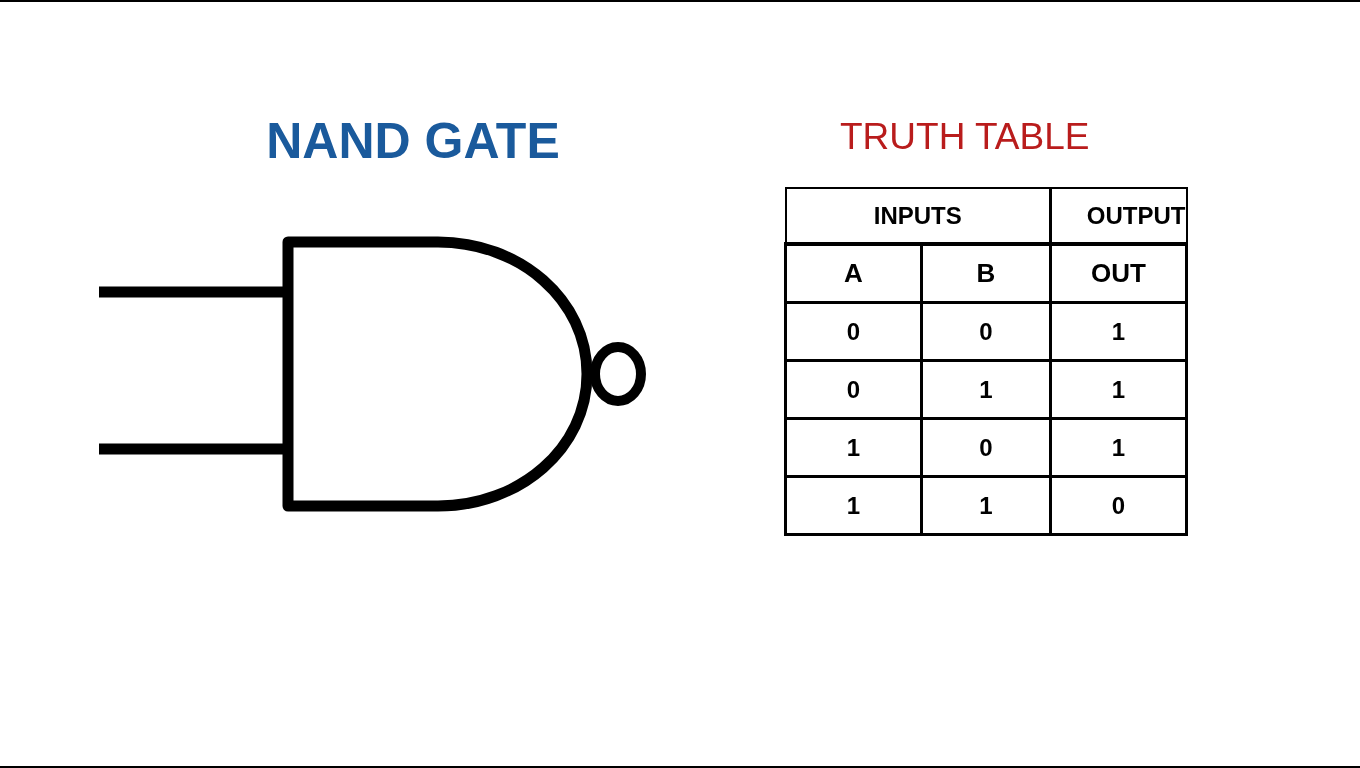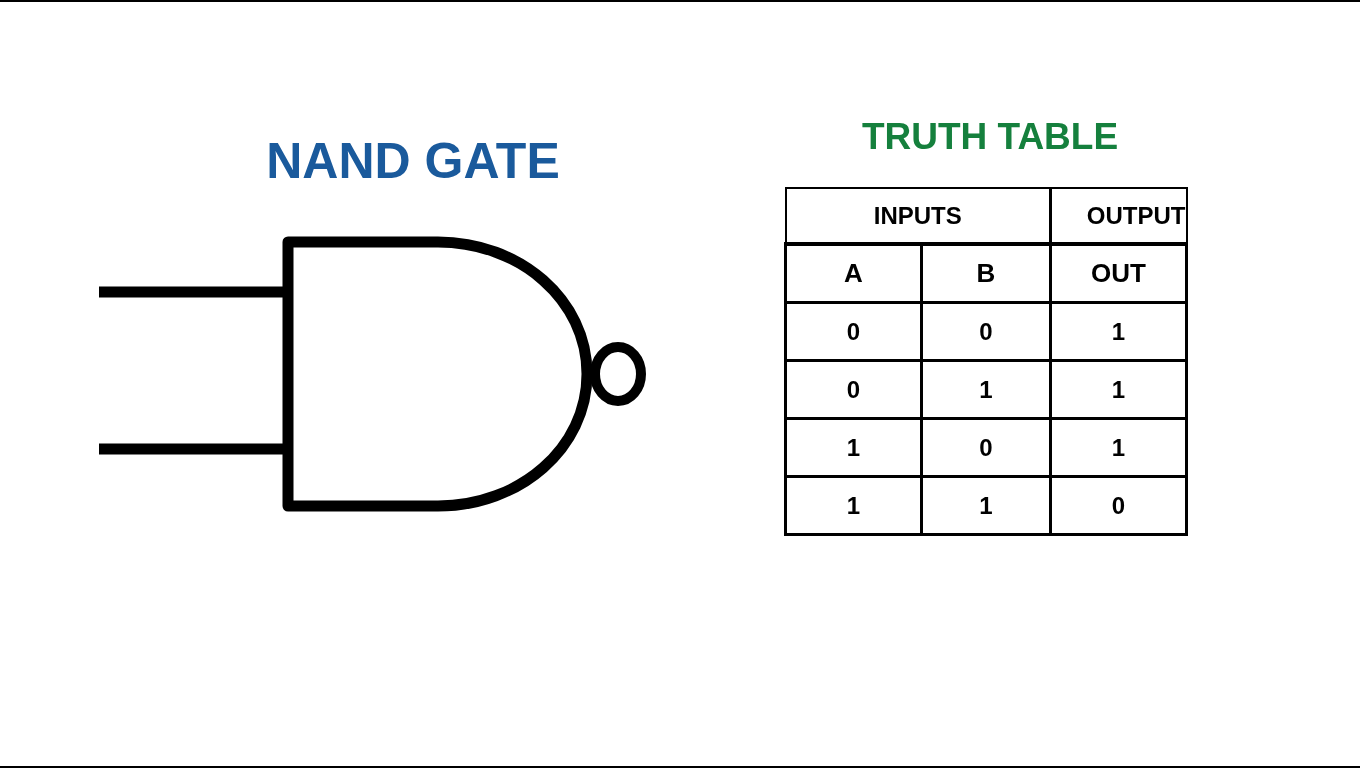--- a/index.html
+++ b/index.html
@@ -4,26 +4,26 @@
 <style>
   html, body { margin:0; padding:0; }
   body {
     width:1360px; height:768px; position:relative; overflow:hidden;
     background:#ffffff;
     font-family:"Liberation Sans", "DejaVu Sans", sans-serif;
   }
   .frame-top { position:absolute; left:0; top:0; width:1360px; height:2px; background:#000; }
   .frame-bottom { position:absolute; left:0; top:766px; width:1360px; height:2px; background:#000; }
   .gate-title {
-    position:absolute; left:230px; top:132px; width:366px; text-align:center;
+    position:absolute; left:230px; top:112px; width:366px; text-align:center;
     font-size:50px; font-weight:bold; color:#1a5a9c; letter-spacing:0px;
   }
   .tt-title {
-    position:absolute; left:840px; top:116px; width:300px; text-align:center;
-    font-size:37px; font-weight:bold; color:#15803d;
+    position:absolute; left:840px; top:116px; width:300px; 
+    font-size:37px; font-weight:normal; color:#b91c1c;
   }
   .gate-svg { position:absolute; left:0; top:0; }
   table.truth {
     position:absolute; left:784px; top:187px;
     border-collapse:collapse;
   }
   table.truth td {
     border:3px solid #000; text-align:center; font-weight:bold; color:#000;
     padding:0; height:55px;margin-left:32px;
   }

